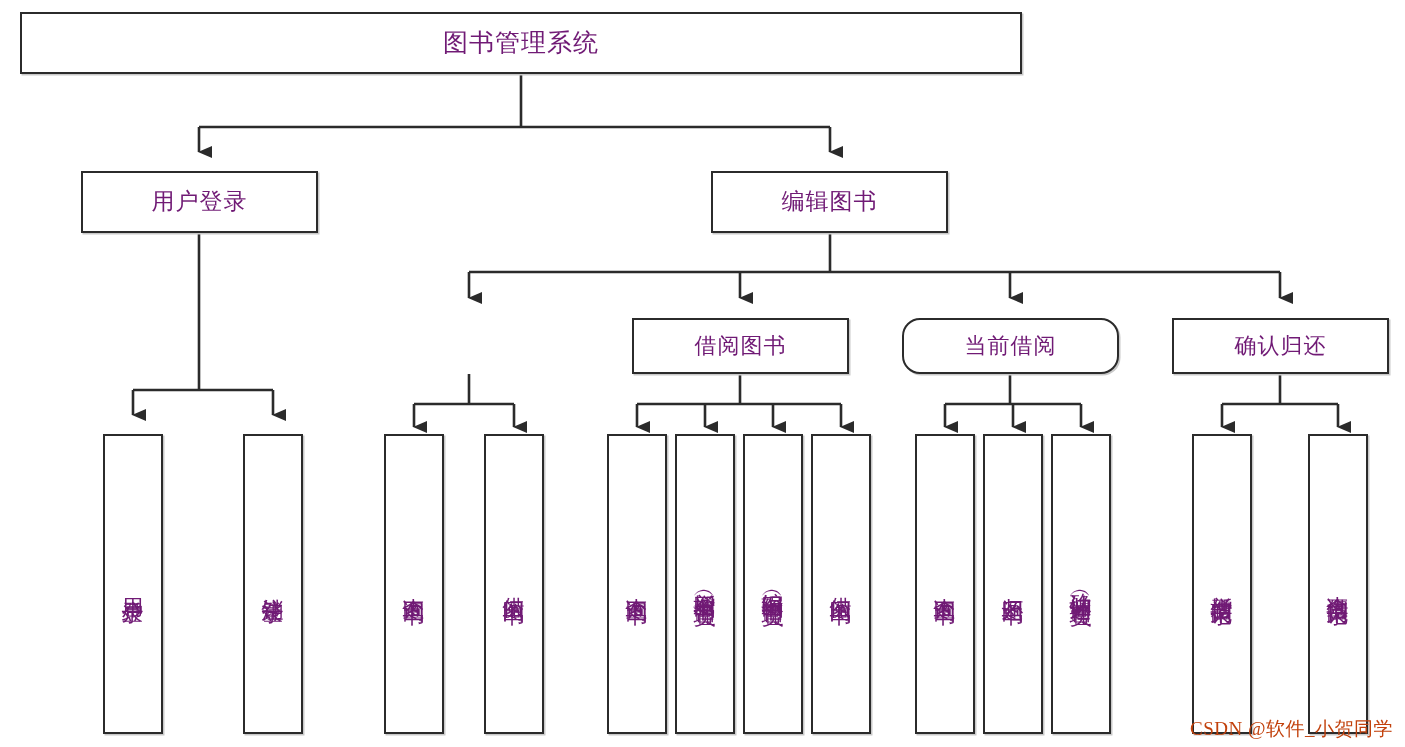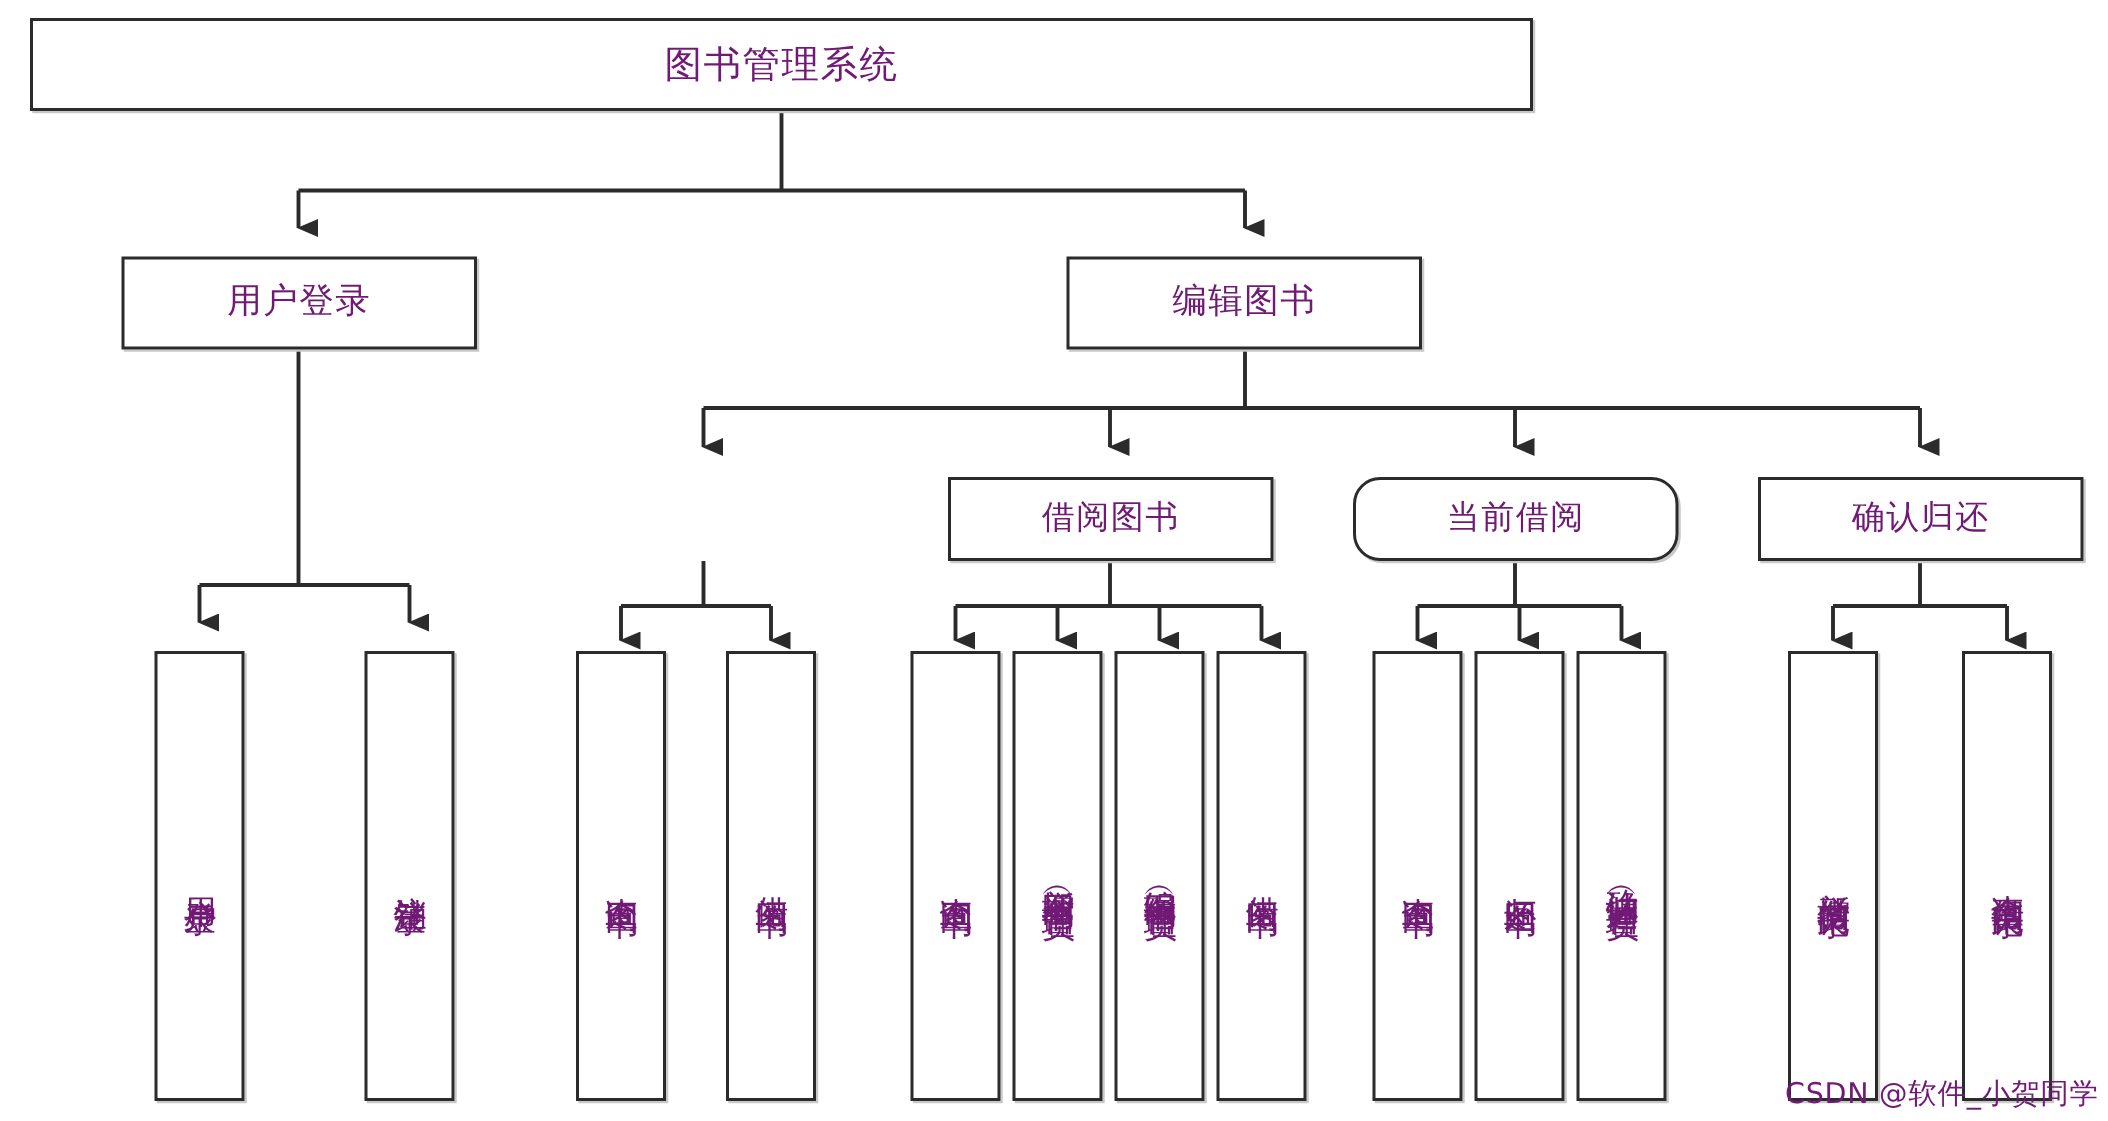--- a/index.html
+++ b/index.html
@@ -57,25 +57,26 @@
     writing-mode: vertical-rl;
     text-orientation: upright;
     font-size: 22px;
     line-height: 1.14;
     letter-spacing: 2px;
     white-space: pre;
     max-height: 100%;
   }
   #watermark {
     position: absolute;
-    color: #701a75;
+    color: #c2410c;
     font-size: 19px;
     letter-spacing: 0.5px;
     white-space: nowrap;
     user-select: none;
+    font-family: Liberation Serif, serif;
   }
 </style>
 </head>
 <body>
 
 <div id="canvas">
 
   <svg id="wires" viewBox="0 0 1405 747" xmlns="http://www.w3.org/2000/svg">
     <defs>
       <marker id="arrow" viewBox="0 0 12 14" refX="6" refY="13" markerWidth="12" markerHeight="14" orient="auto-start-reverse" markerUnits="userSpaceOnUse">

